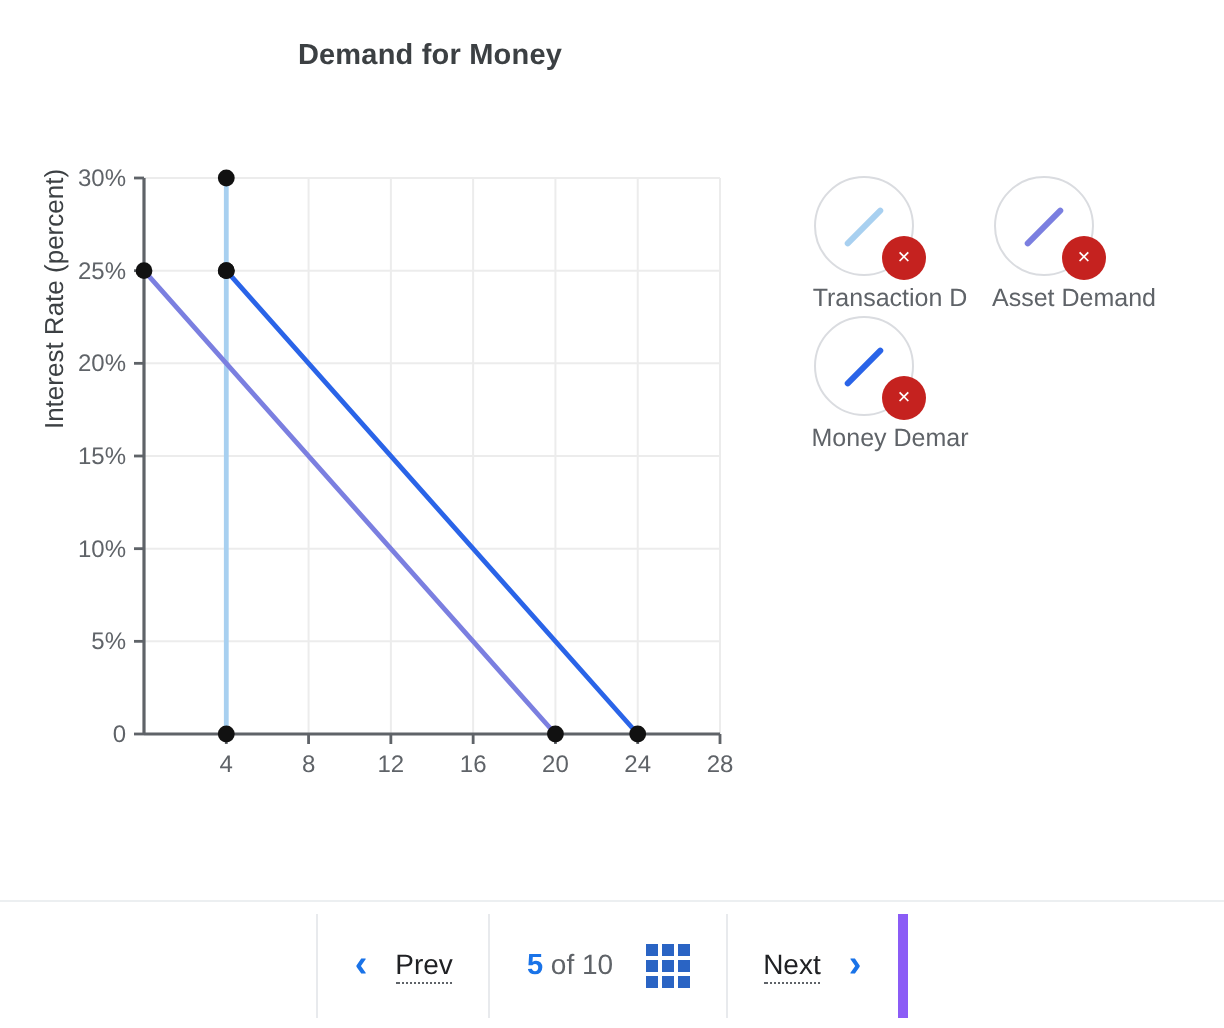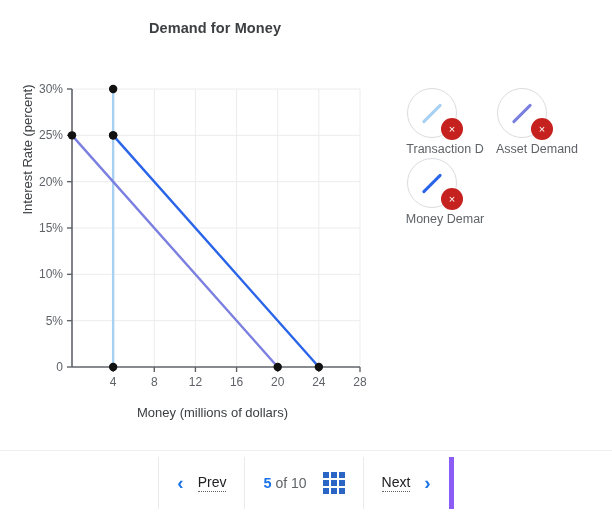--- a/index.html
+++ b/index.html
@@ -204,21 +204,20 @@
   }
 </style>
 </head>
 <body>
 
 <div id="figure">
 
   <div id="chart-title">Demand for Money</div>
 
   <div id="ylabel">Interest Rate (percent)</div>
-  <div id="xlabel">Money (millions of dollars)</div>
 
   <svg id="plot-svg" width="612" height="450">
     <g id="gridlines">
         <line x1="72" y1="320.6666666666667" x2="360" y2="320.6666666666667" stroke="#ececec" stroke-width="1"></line>
         <line x1="72" y1="274.33333333333337" x2="360" y2="274.33333333333337" stroke="#ececec" stroke-width="1"></line>
         <line x1="72" y1="228" x2="360" y2="228" stroke="#ececec" stroke-width="1"></line>
         <line x1="72" y1="181.66666666666669" x2="360" y2="181.66666666666669" stroke="#ececec" stroke-width="1"></line>
         <line x1="72" y1="135.33333333333331" x2="360" y2="135.33333333333331" stroke="#ececec" stroke-width="1"></line>
         <line x1="72" y1="89" x2="360" y2="89" stroke="#ececec" stroke-width="1"></line>
         <line x1="113.14285714285714" y1="89" x2="113.14285714285714" y2="367" stroke="#ececec" stroke-width="1"></line>

